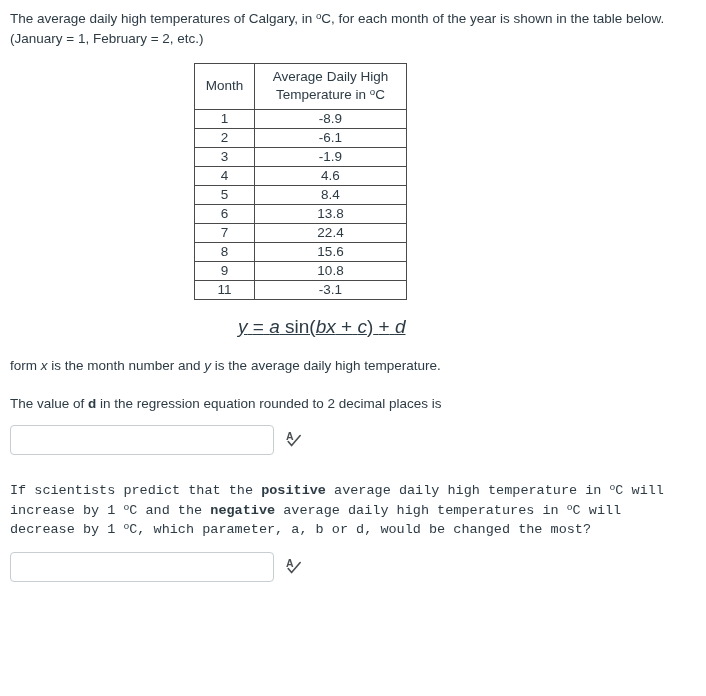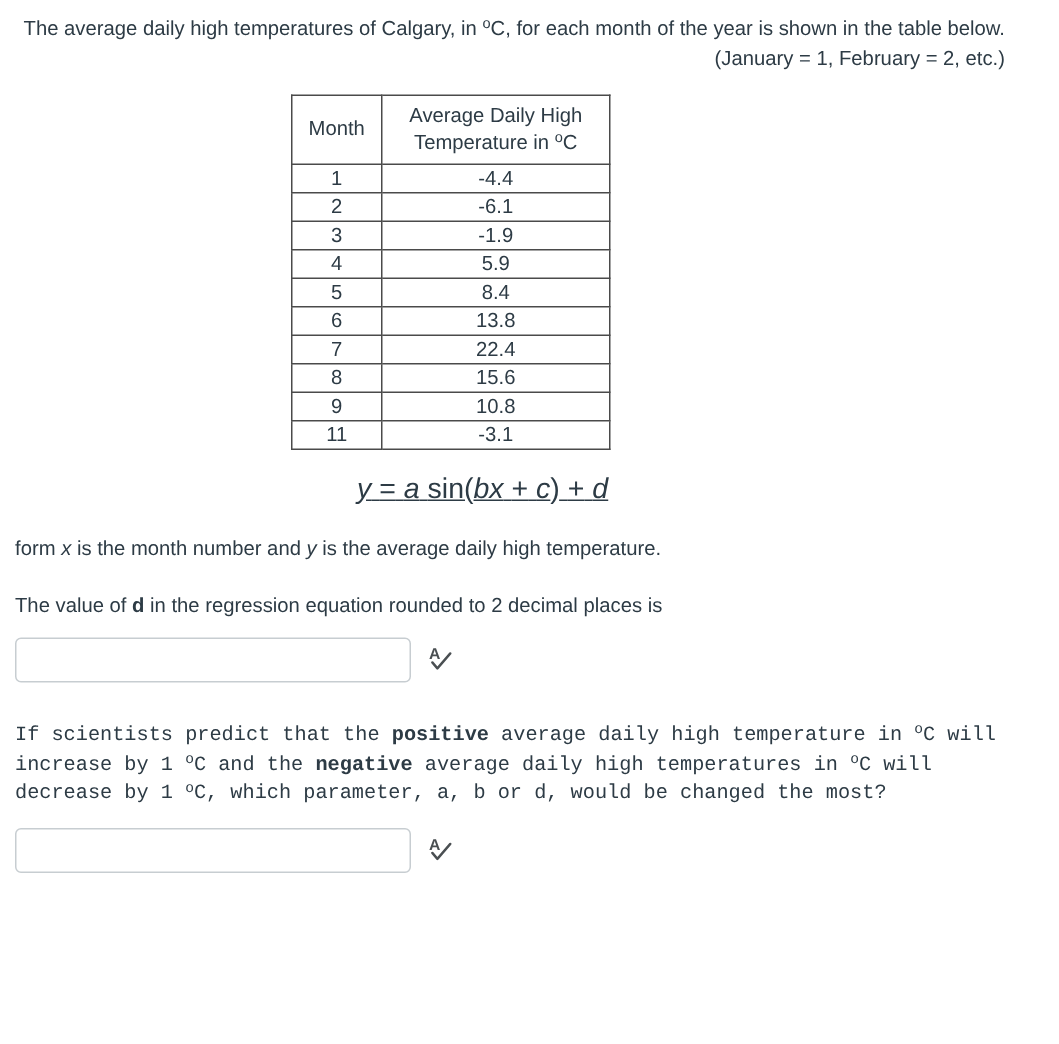--- a/index.html
+++ b/index.html
@@ -21,21 +21,20 @@
     padding: 9px 10px 0 10px;
     box-sizing: border-box;
     width: 706px;
   }
   .para {
     margin: 0;
     max-width: 660px;
   }
   .intro {
     margin: 0 0 0 0;
-    text-align: right;
   }
   b, .bold { font-weight: bold; }
   .deg {
     white-space: nowrap;
   }
   .deg sup {
     font-size: 0.72em;
     vertical-align: 0.42em;
     line-height: 0;
   }
@@ -126,33 +125,33 @@
     <table class="data-table">
       <thead>
         <tr>
           <th class="c-month">Month</th>
           <th class="c-temp"><span>Average Daily High</span><br><span>Temperature in </span><span class="deg"><sup>o</sup></span><span>C</span></th>
         </tr>
       </thead>
       <tbody id="table-body">
           <tr>
             <td>1</td>
-            <td>-4.4</td>
+            <td>-8.9</td>
           </tr>
           <tr>
             <td>2</td>
             <td>-6.1</td>
           </tr>
           <tr>
             <td>3</td>
             <td>-1.9</td>
           </tr>
           <tr>
             <td>4</td>
-            <td>5.9</td>
+            <td>4.6</td>
           </tr>
           <tr>
             <td>5</td>
             <td>8.4</td>
           </tr>
           <tr>
             <td>6</td>
             <td>13.8</td>
           </tr>
           <tr>

